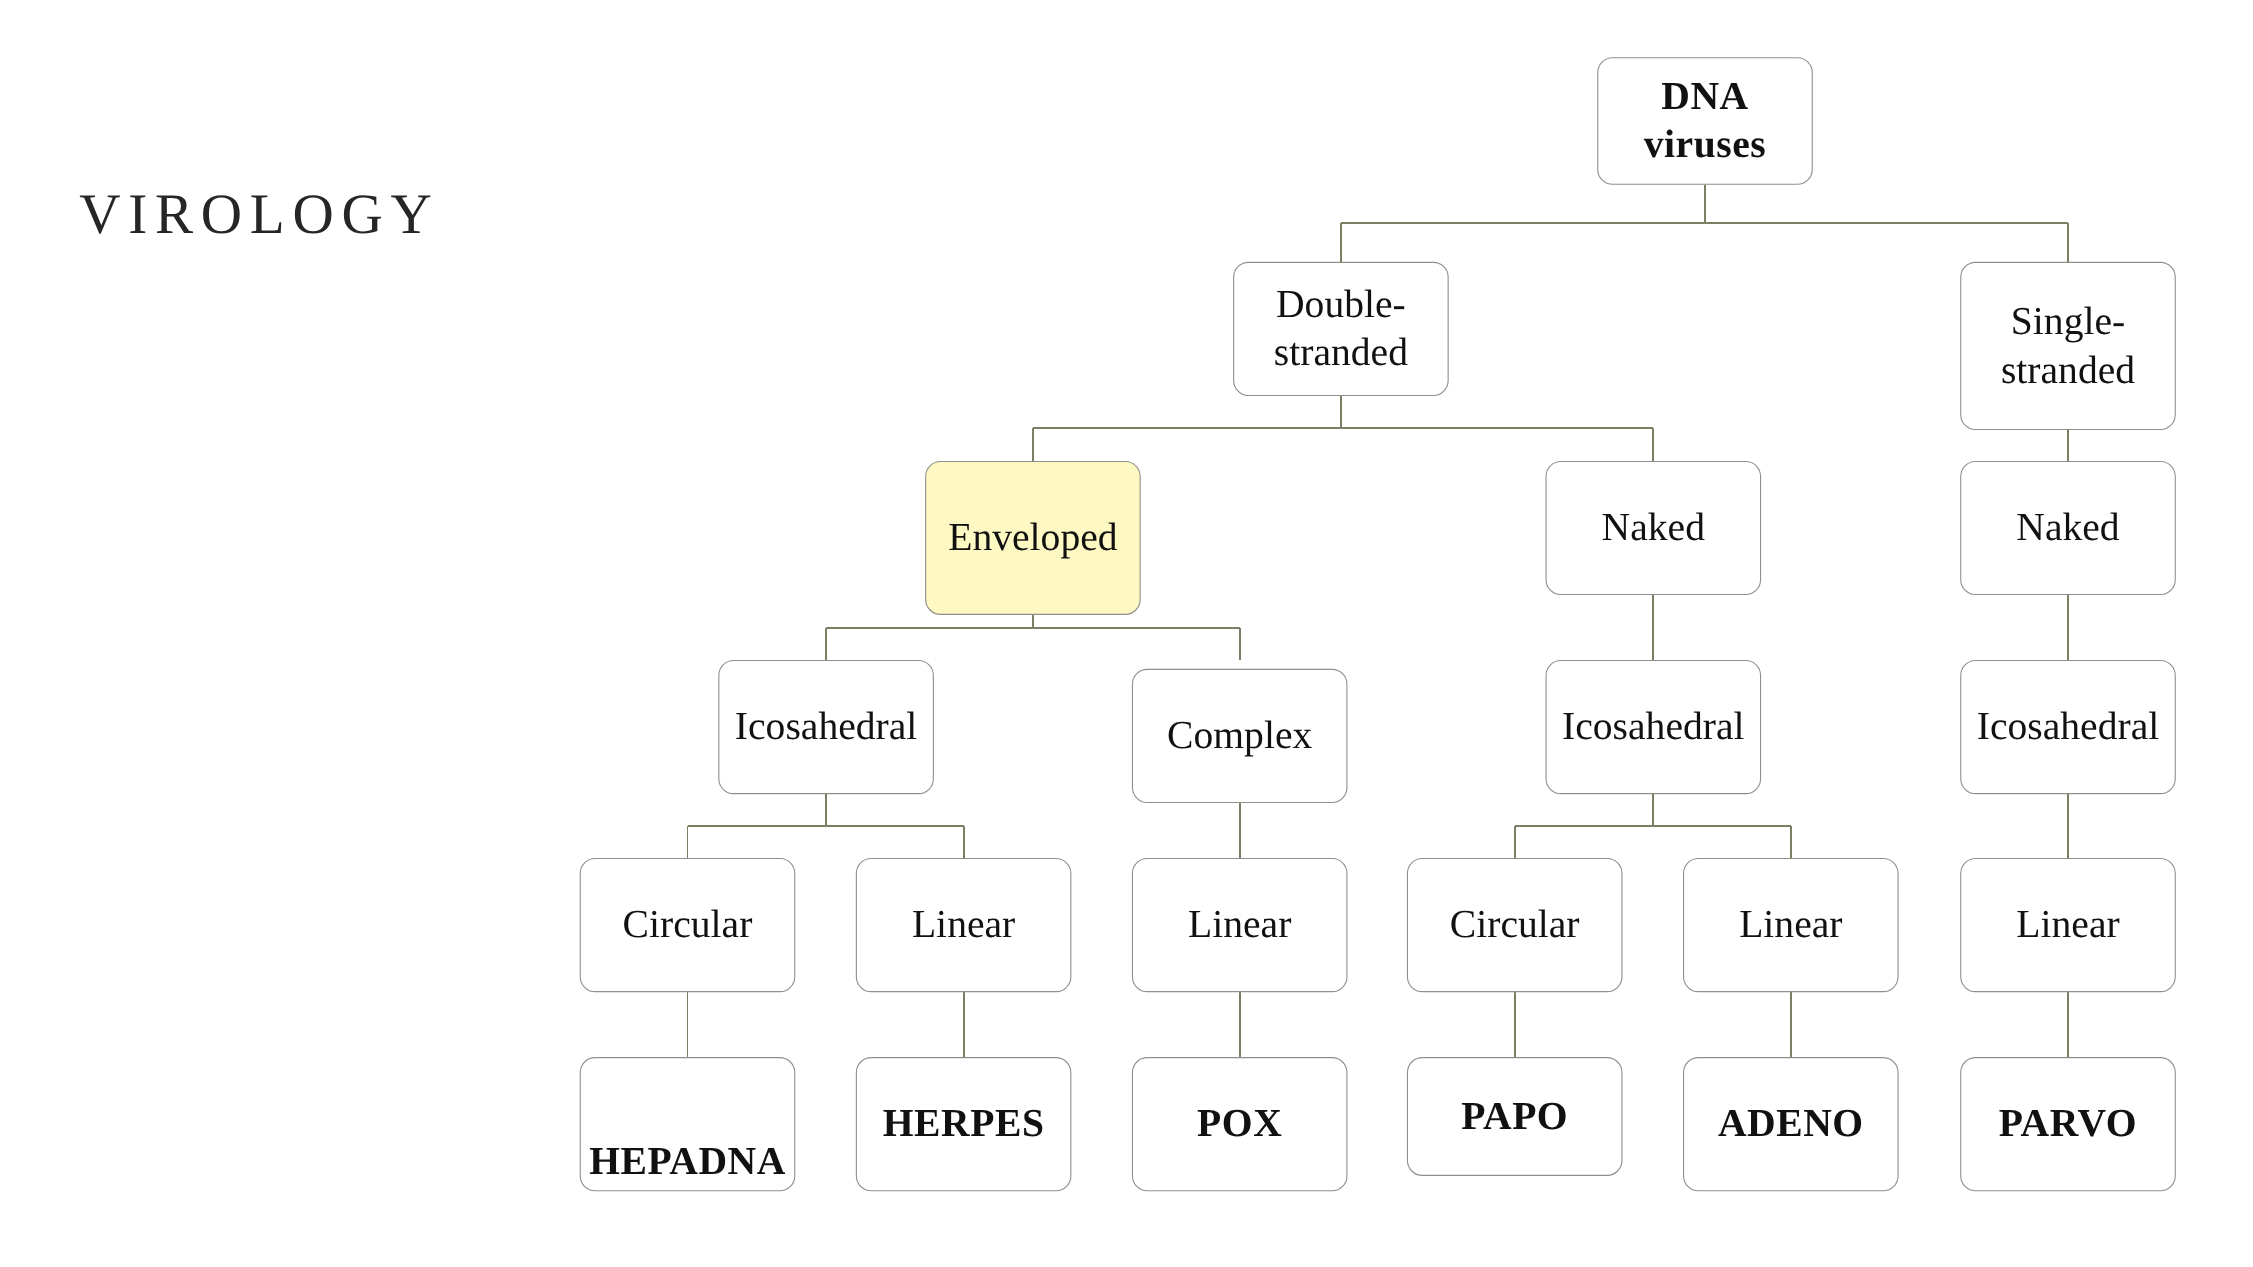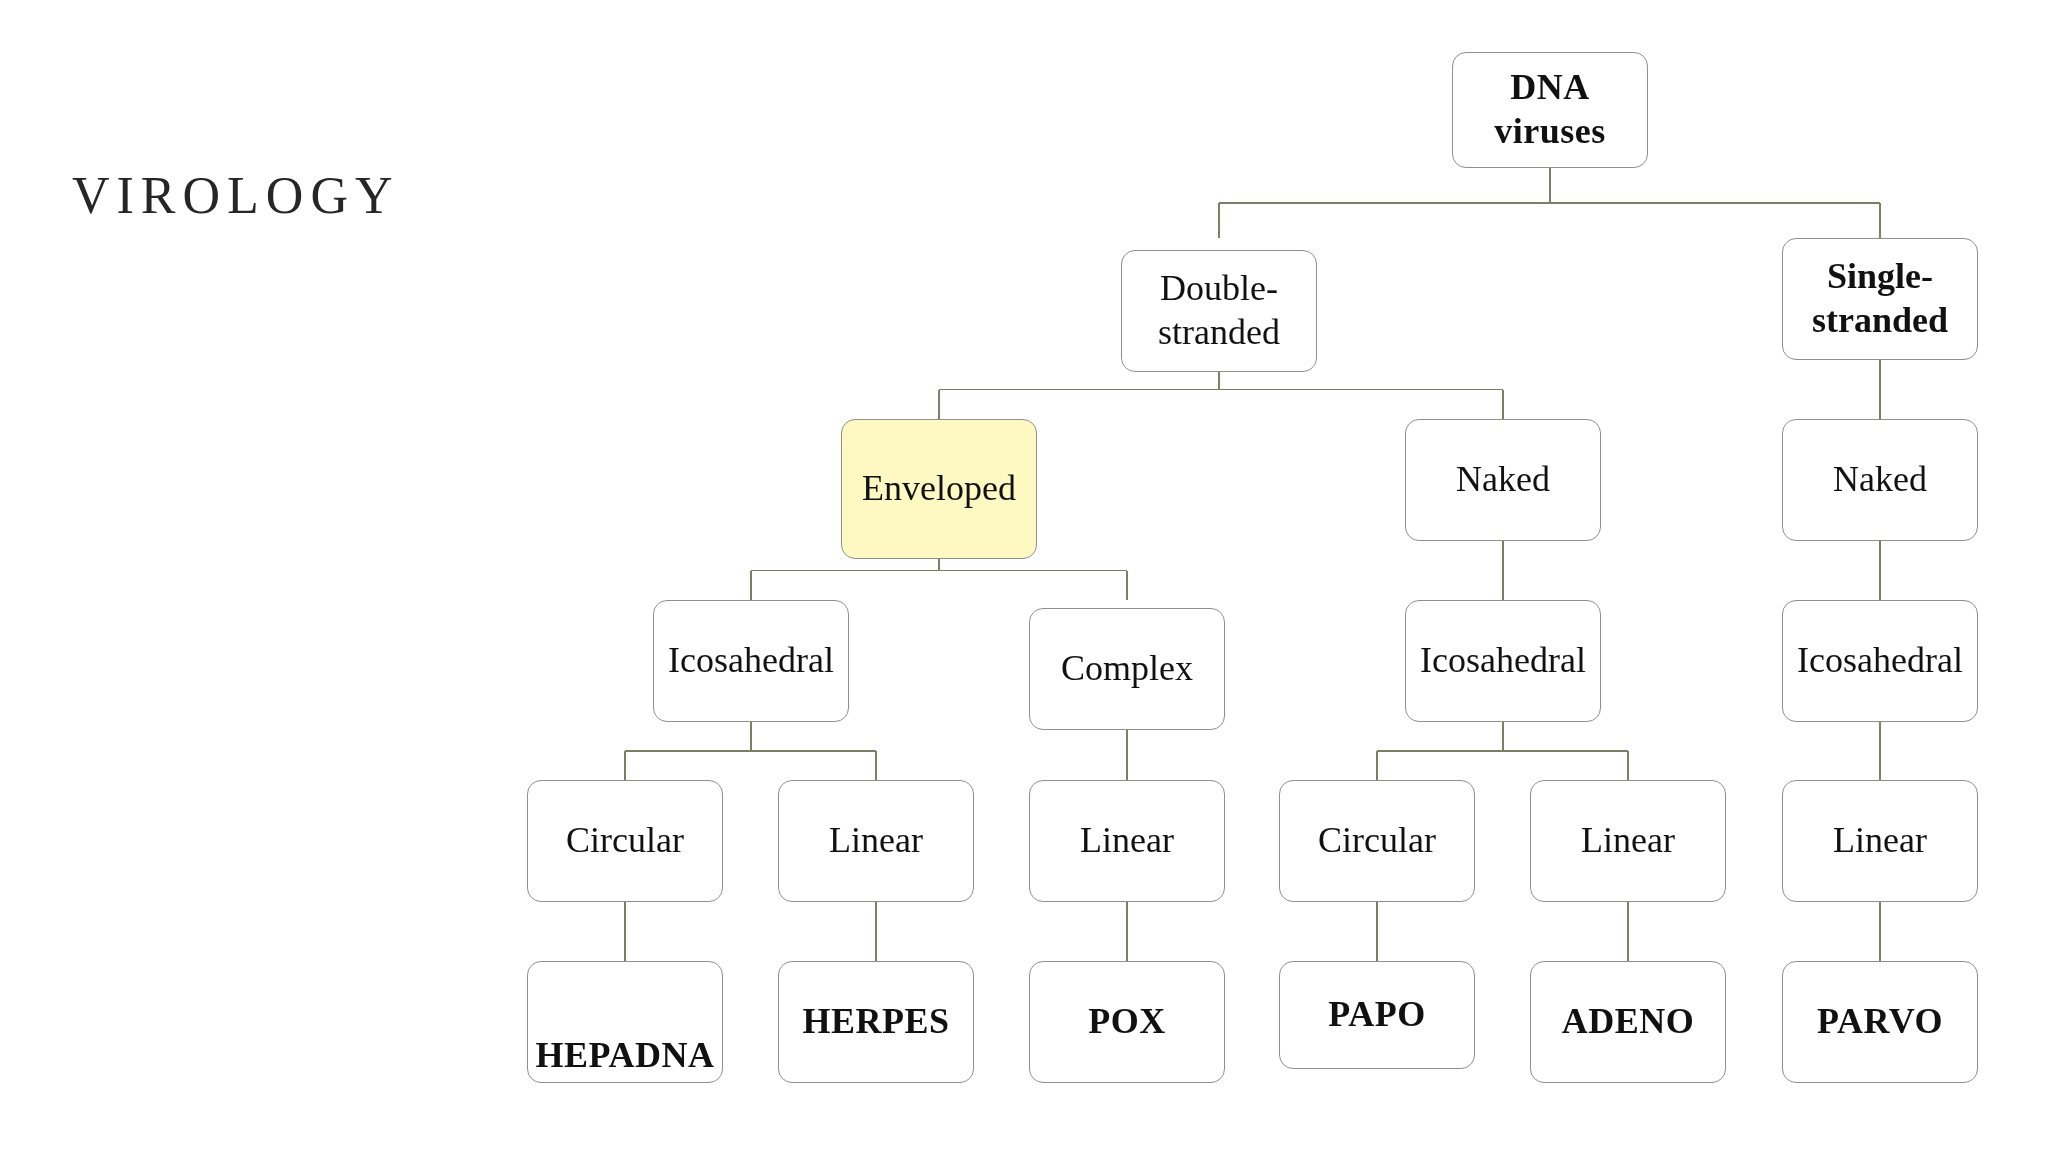--- a/index.html
+++ b/index.html
@@ -100,25 +100,25 @@
       <line x1="1377" y1="902" x2="1377" y2="961" stroke="#7d7f65" stroke-width="1.8" shape-rendering="crispEdges"></line>
       <line x1="1628" y1="902" x2="1628" y2="961" stroke="#7d7f65" stroke-width="1.8" shape-rendering="crispEdges"></line>
       <line x1="1880" y1="902" x2="1880" y2="961" stroke="#7d7f65" stroke-width="1.8" shape-rendering="crispEdges"></line>
     </svg>
 
   <div id="nodes-layer">
       <div class="node bold" style="left: 1452px; top: 52px; width: 196px; height: 116px; border-color: rgb(143, 143, 138); background: rgb(255, 255, 255); color: rgb(17, 17, 17);">
         <span class="label">DNA
 viruses</span>
       </div>
-      <div class="node" style="left: 1121px; top: 238px; width: 196px; height: 122px; border-color: rgb(143, 143, 138); background: rgb(255, 255, 255); color: rgb(17, 17, 17); margin-top: 12px;">
+      <div class="node" style="left: 1121px; top: 238px; width: 196px; height: 122px; border-color: rgb(143, 143, 138); background: rgb(255, 255, 255); color: rgb(17, 17, 17);">
         <span class="label">Double-
 stranded</span>
       </div>
-      <div class="node" style="left: 1782px; top: 238px; width: 196px; height: 122px; border-color: rgb(143, 143, 138); background: rgb(255, 255, 255); color: rgb(17, 17, 17); font-weight: bold;">
+      <div class="node" style="left: 1782px; top: 238px; width: 196px; height: 153px; border-color: rgb(143, 143, 138); background: rgb(255, 255, 255); color: rgb(17, 17, 17);">
         <span class="label">Single-
 stranded</span>
       </div>
       <div class="node" style="left: 841px; top: 419px; width: 196px; height: 140px; border-color: rgb(143, 143, 138); background: #fef9c3; color: rgb(17, 17, 17);">
         <span class="label">Enveloped</span>
       </div>
       <div class="node" style="left: 1405px; top: 419px; width: 196px; height: 122px; border-color: rgb(143, 143, 138); background: rgb(255, 255, 255); color: rgb(17, 17, 17);">
         <span class="label">Naked</span>
       </div>
       <div class="node" style="left: 1782px; top: 419px; width: 196px; height: 122px; border-color: rgb(143, 143, 138); background: rgb(255, 255, 255); color: rgb(17, 17, 17);">

